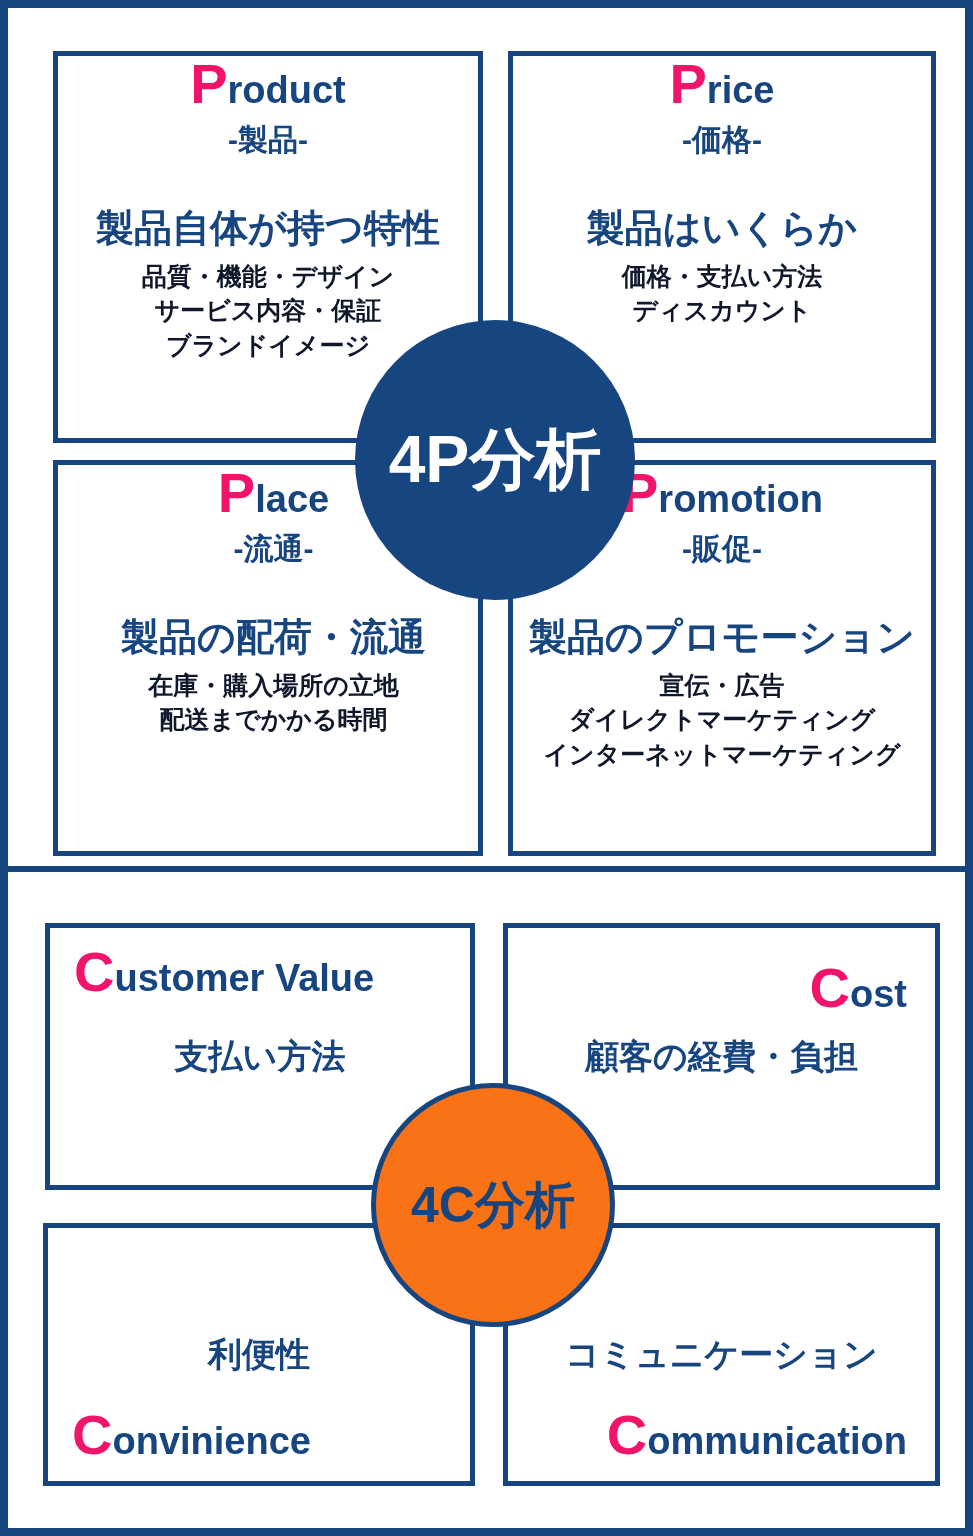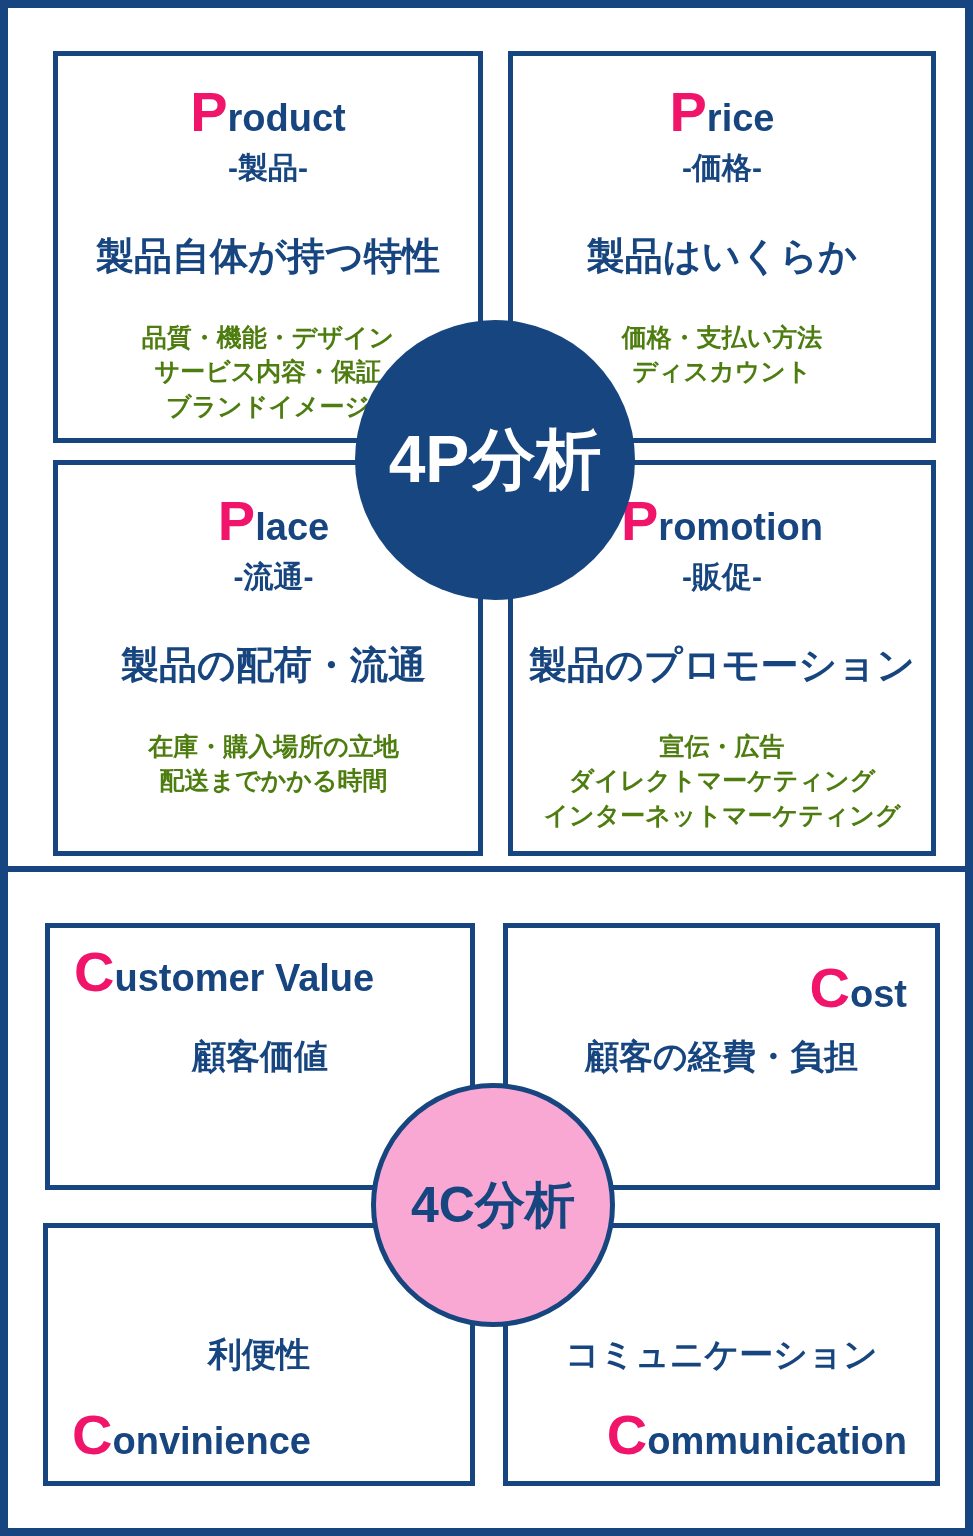--- a/index.html
+++ b/index.html
@@ -31,21 +31,20 @@
   }
 
   
   .pbox { display: flex; flex-direction: column; align-items: center; text-align: center; }
   #box-product   { left: 45px;  top: 43px;  width: 430px; height: 392px; }
   #box-price     { left: 500px; top: 43px;  width: 428px; height: 392px; }
   #box-place     { left: 45px;  top: 452px; width: 430px; height: 396px; padding-left: 11px; }
   #box-promotion { left: 500px; top: 452px; width: 428px; height: 396px; }
 
   .p-title {
-    margin-top: 28px;
     color: #17457f;
     font-weight: bold;
     font-size: 38px;
     line-height: 1;
     white-space: nowrap;
   }
   .dropcap {
     color: #f0156b;
     font-size: 56px;
     font-weight: bold;
@@ -59,22 +58,22 @@
   }
   .p-head {
     margin-top: 48px;
     color: #17457f;
     font-weight: bold;
     font-size: 38px;
     line-height: 1.2;
     white-space: nowrap;
   }
   .p-details {
-    margin-top: 40px;
-    color: #4d7c0f;
+    margin-top: 7px;
+    color: #0f172a;
     font-weight: bold;
     font-size: 25px;
     line-height: 1.38;
     white-space: nowrap;
   }
 
   
   .circle-4p {
     position: absolute;
     left: 347px; top: 312px;
@@ -85,21 +84,21 @@
     color: #ffffff;
     font-size: 66px;
     font-weight: bold;
     white-space: nowrap;
   }
   .circle-4c {
     position: absolute;
     left: 363px; top: 1075px;
     width: 244px; height: 244px;
     border-radius: 50%;
-    background: #f9a8d4;
+    background: #f97316;
     border: 5px solid #17457f;
     display: flex; align-items: center; justify-content: center;
     color: #17457f;
     font-size: 50px;
     font-weight: bold;
     white-space: nowrap;
   }
 
   
   .cbox { }
@@ -179,21 +178,21 @@
     </div>
   </div>
 
   <div class="circle-4p">
     <span>4P分析</span>
   </div>
 
   <div class="divider"></div>
 
   <div class="qbox cbox" id="box-customer-value">
-    <div class="c-label">顧客価値</div>
+    <div class="c-label">支払い方法</div>
     <div class="c-title top-left"><span class="dropcap">C</span><span>ustomer Value</span></div>
   </div>
 
   <div class="qbox cbox" id="box-cost">
     <div class="c-label">顧客の経費・負担</div>
     <div class="c-title top-right"><span class="dropcap">C</span><span>ost</span></div>
   </div>
 
   <div class="qbox cbox" id="box-convinience">
     <div class="c-label">利便性</div>

